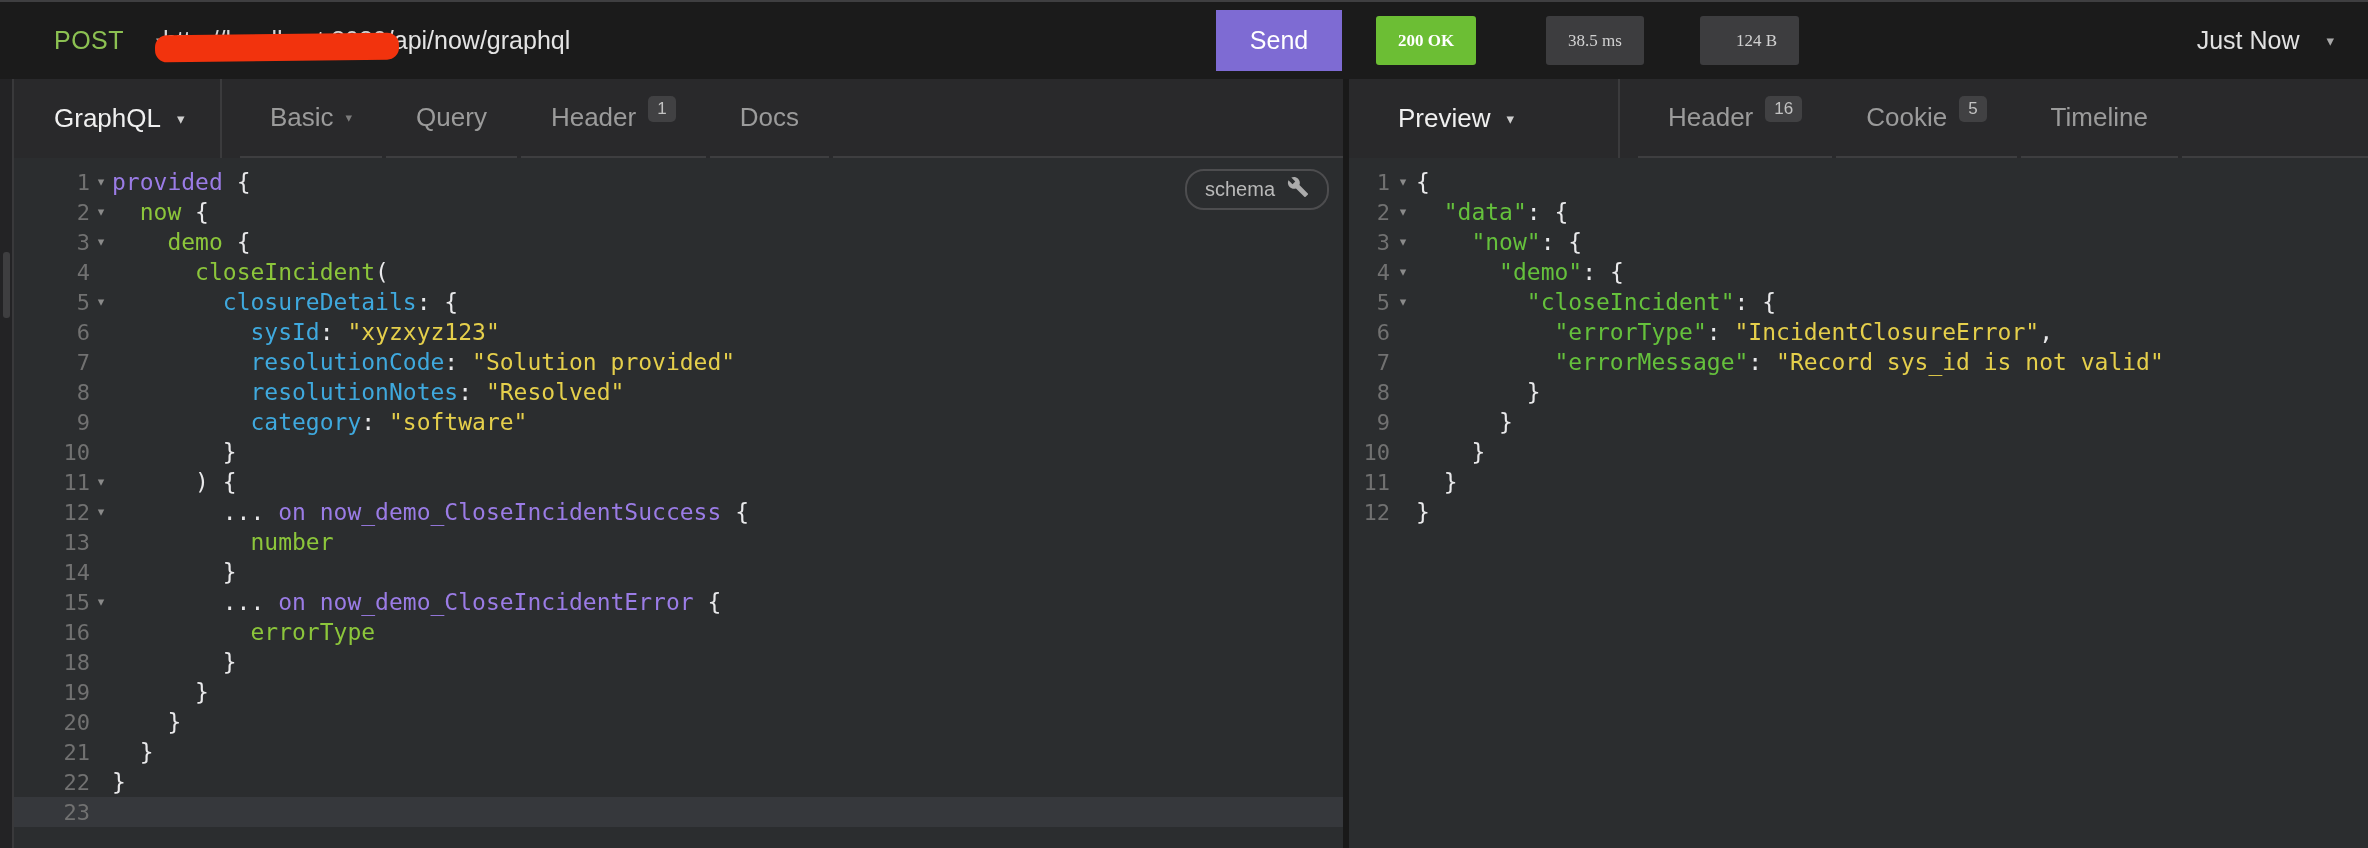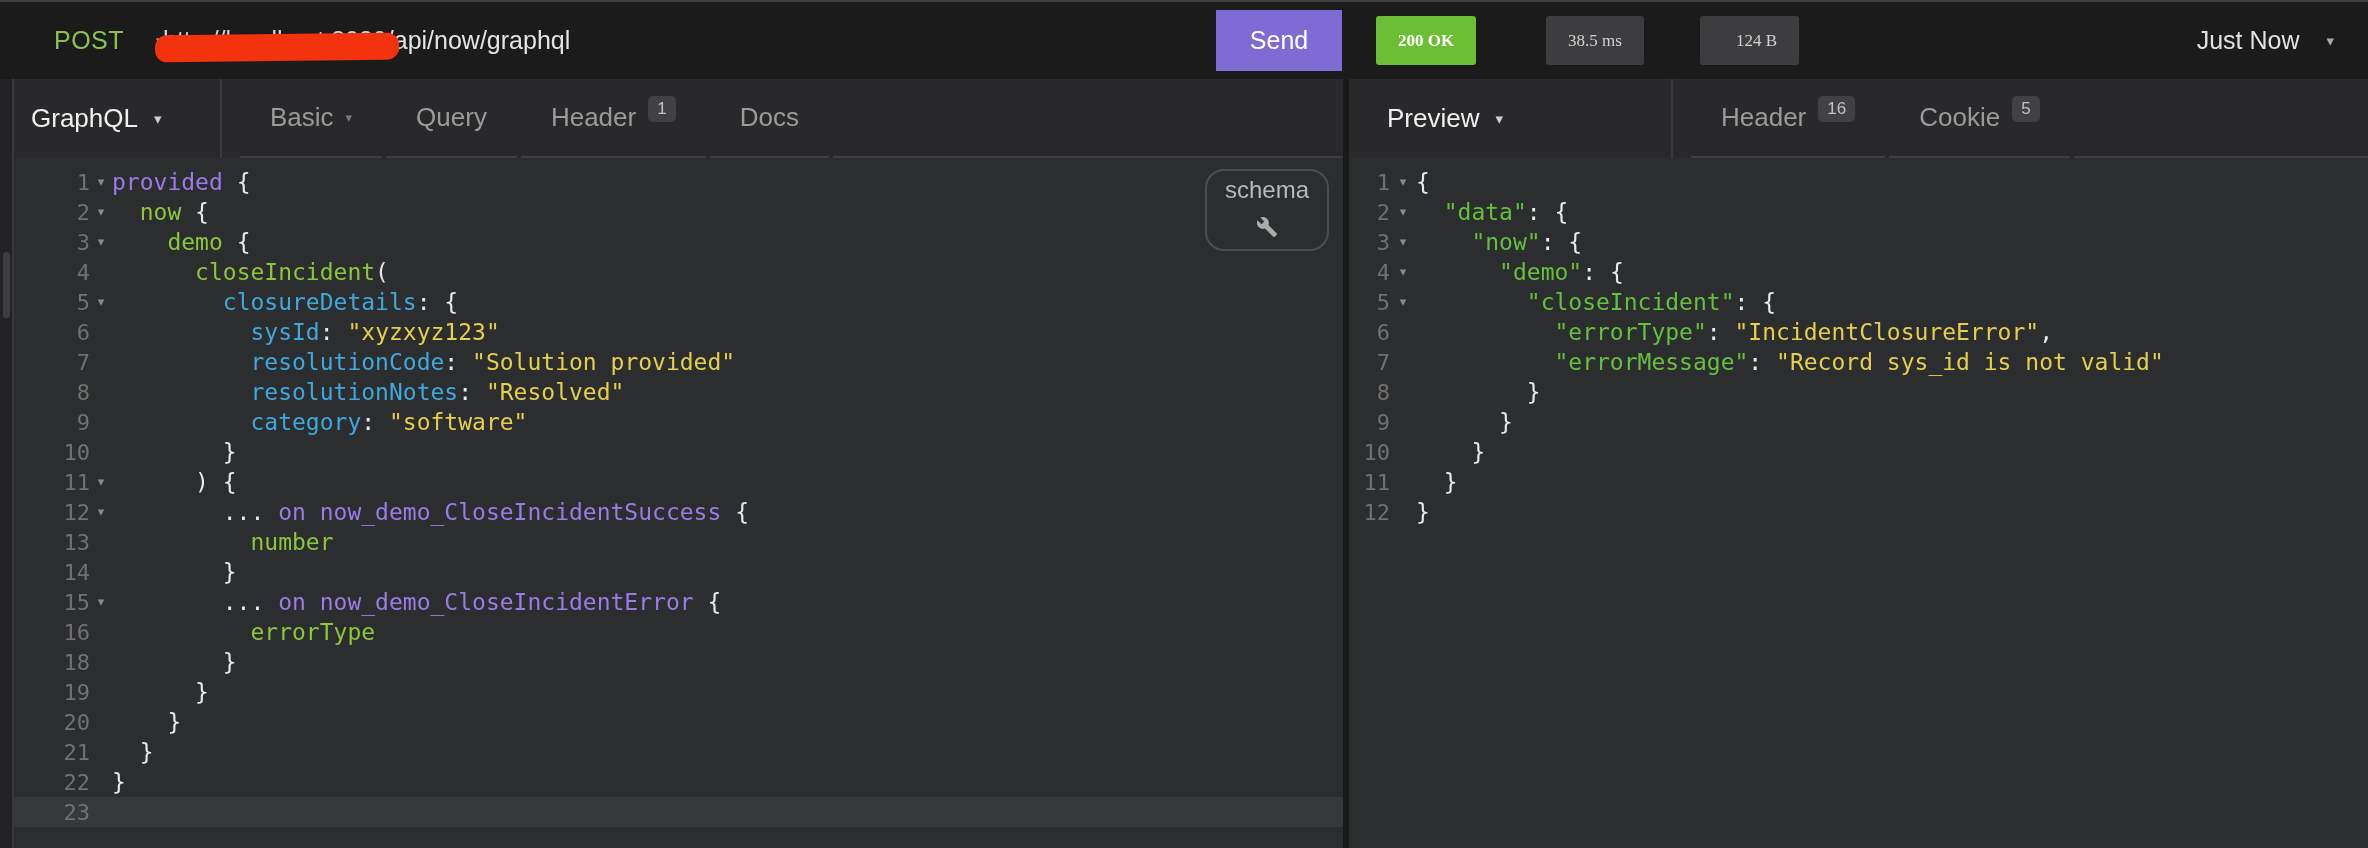--- a/index.html
+++ b/index.html
@@ -27,25 +27,25 @@
   
   .main{display:flex;height:771px;}
   .left-strip{width:14px;background:#232325;border-right:2px solid #39393b;position:relative;flex-shrink:0;box-sizing:border-box;}
   .left-strip .thumb{position:absolute;left:3px;top:173px;width:7px;height:66px;background:#3e3e40;border-radius:3px;}
   .pane{display:flex;flex-direction:column;background:#2b2d2f;}
   .pane-left{width:1329px;flex-shrink:0;}
   .divider{width:6px;background:#191919;flex-shrink:0;cursor:col-resize;}
   .pane-right{flex:1;}
   
   .tabrow{height:79px;display:flex;background:#29292b;flex-shrink:0;box-sizing:border-box;}
-  .selector{display:flex;align-items:center;gap:16px;padding-left:17px;border-right:2px solid #3b3b3d;
+  .selector{display:flex;align-items:center;gap:16px;padding-left:40px;border-right:2px solid #3b3b3d;
             color:#f0f0f0;font-size:26px;box-sizing:border-box;cursor:pointer;flex-shrink:0;}
   .selector .chev{color:#cfcfcf;font-size:15px;}
   .sel-left{width:208px;}
-  .sel-right{width:324px;padding-left:38px;}
+  .sel-right{width:260px;padding-left:38px;margin-left:11px;}
   .tabs{display:flex;flex:1;padding-left:16px;}
   .tab{display:flex;align-items:center;gap:12px;padding:0 30px;margin:0 2px;border-bottom:2px solid #3e3e40;
        color:#9b9b9b;font-size:26px;cursor:pointer;box-sizing:border-box;}
   .tab .badge{background:#414143;color:#c2c2c2;font-size:17px;padding:3px 9px;border-radius:5px;transform:translateY(-9px);}
   .tabs .filler{flex:1;border-bottom:2px solid #3e3e40;margin-left:2px;}
   
   .editor{flex:1;position:relative;padding-top:9px;overflow:hidden;background:#2b2d2f;}
   .code-line{display:flex;height:30px;align-items:center;}
   .code-line.active{background:#36383c;}
   .ln{width:76px;text-align:right;color:#717171;font:22px "DejaVu Sans Mono",monospace;flex-shrink:0;}
@@ -53,21 +53,21 @@
   .fold{width:22px;text-align:center;color:#8a8a8a;font-size:13px;line-height:30px;flex-shrink:0;cursor:pointer;}
   .viewer .fold{width:26px;}
   .code{font:23px "DejaVu Sans Mono",monospace;white-space:pre;color:#e9e9eb;margin:0;}
   .tk-k{color:var(--tk-k,#9b7ce6);}
   .tk-f{color:var(--tk-f,#8cc63b);}
   .tk-a{color:var(--tk-a,#3fa9de);}
   .tk-s{color:var(--tk-s,#e5cf4b);}
   .tk-j{color:var(--tk-j,#65c13c);}
   .tk-p{color:#e9e9eb;}
   .schema-btn{position:absolute;top:11px;right:14px;display:flex;align-items:center;gap:12px;padding:5px 18px;
-              border:2px solid #4d4d4f;border-radius:19px;color:#b9b9b9;font-size:24px;background:transparent;cursor:pointer;flex-direction:column;}
+              border:2px solid #4d4d4f;border-radius:19px;color:#b9b9b9;font-size:20px;background:transparent;cursor:pointer;}
   .schema-btn svg{width:22px;height:22px;}
 </style>
 </head>
 <body>
 
 <div class="app" style="--method: #8cc152; --send: #7e6bd3; --ok: #6cbe34; --redact: #f2330d; --tk-k: #9b7ce6; --tk-f: #8cc63b; --tk-a: #3fa9de; --tk-s: #e5cf4b; --tk-j: #65c13c;">
 
   <div class="topbar">
     <div class="method-select">
       <span class="method">POST</span>
@@ -250,20 +250,23 @@
         </div>
         <div class="tabs" id="res-tabs">
             <div class="tab">
               <span>Header</span>
               <span class="badge">16</span>
             </div>
             <div class="tab">
               <span>Cookie</span>
               <span class="badge">5</span>
             </div>
+            <div class="tab">
+              <span>Timeline</span>
+            </div>
             <div class="filler"></div>
           </div>
       </div>
       <div class="editor viewer" id="res-viewer">
           <div class="code-line">
             <span class="ln">1</span>
             <span class="fold">▾</span>
             <pre class="code"><span class="tk-p">{</span></pre>
           </div>
           <div class="code-line">

